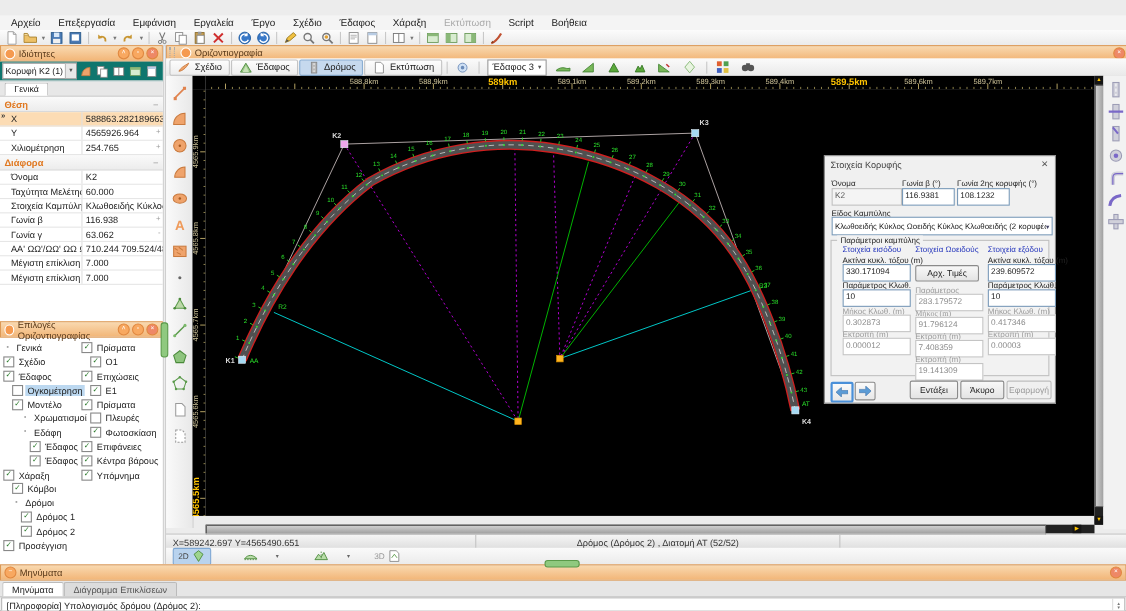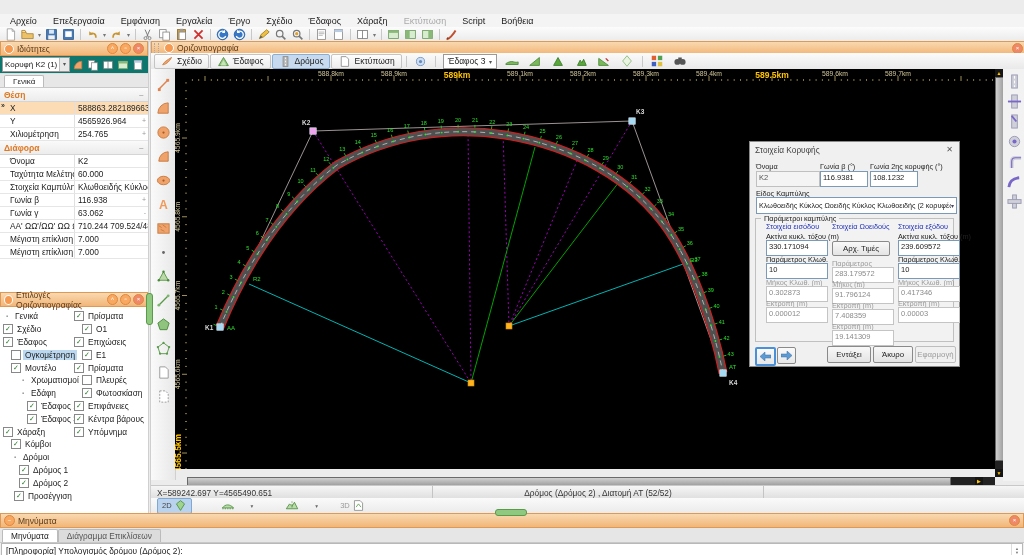--- a/index.html
+++ b/index.html
@@ -448,21 +448,21 @@
               <span class="tlabel">Δρόμοι</span>
             </div>
             <div class="trow" style="padding-left: 16px;">
               <span class="cb">✓</span>
               <span class="tlabel">Δρόμος 1</span>
             </div>
             <div class="trow" style="padding-left: 16px;">
               <span class="cb">✓</span>
               <span class="tlabel">Δρόμος 2</span>
             </div>
-            <div class="trow" style="padding-left: 0px; justify-content: flex-end;">
+            <div class="trow" style="padding-left: 0px;">
               <span class="cb">✓</span>
               <span class="tlabel">Προσέγγιση</span>
             </div>
           </div>
         <div class="tcol" id="treeR">
             <div class="trow" style="padding-left: 0px;">
               <span class="cb">✓</span>
               <span class="tlabel">Πρίσματα</span>
             </div>
             <div class="trow" style="padding-left: 8px;">

